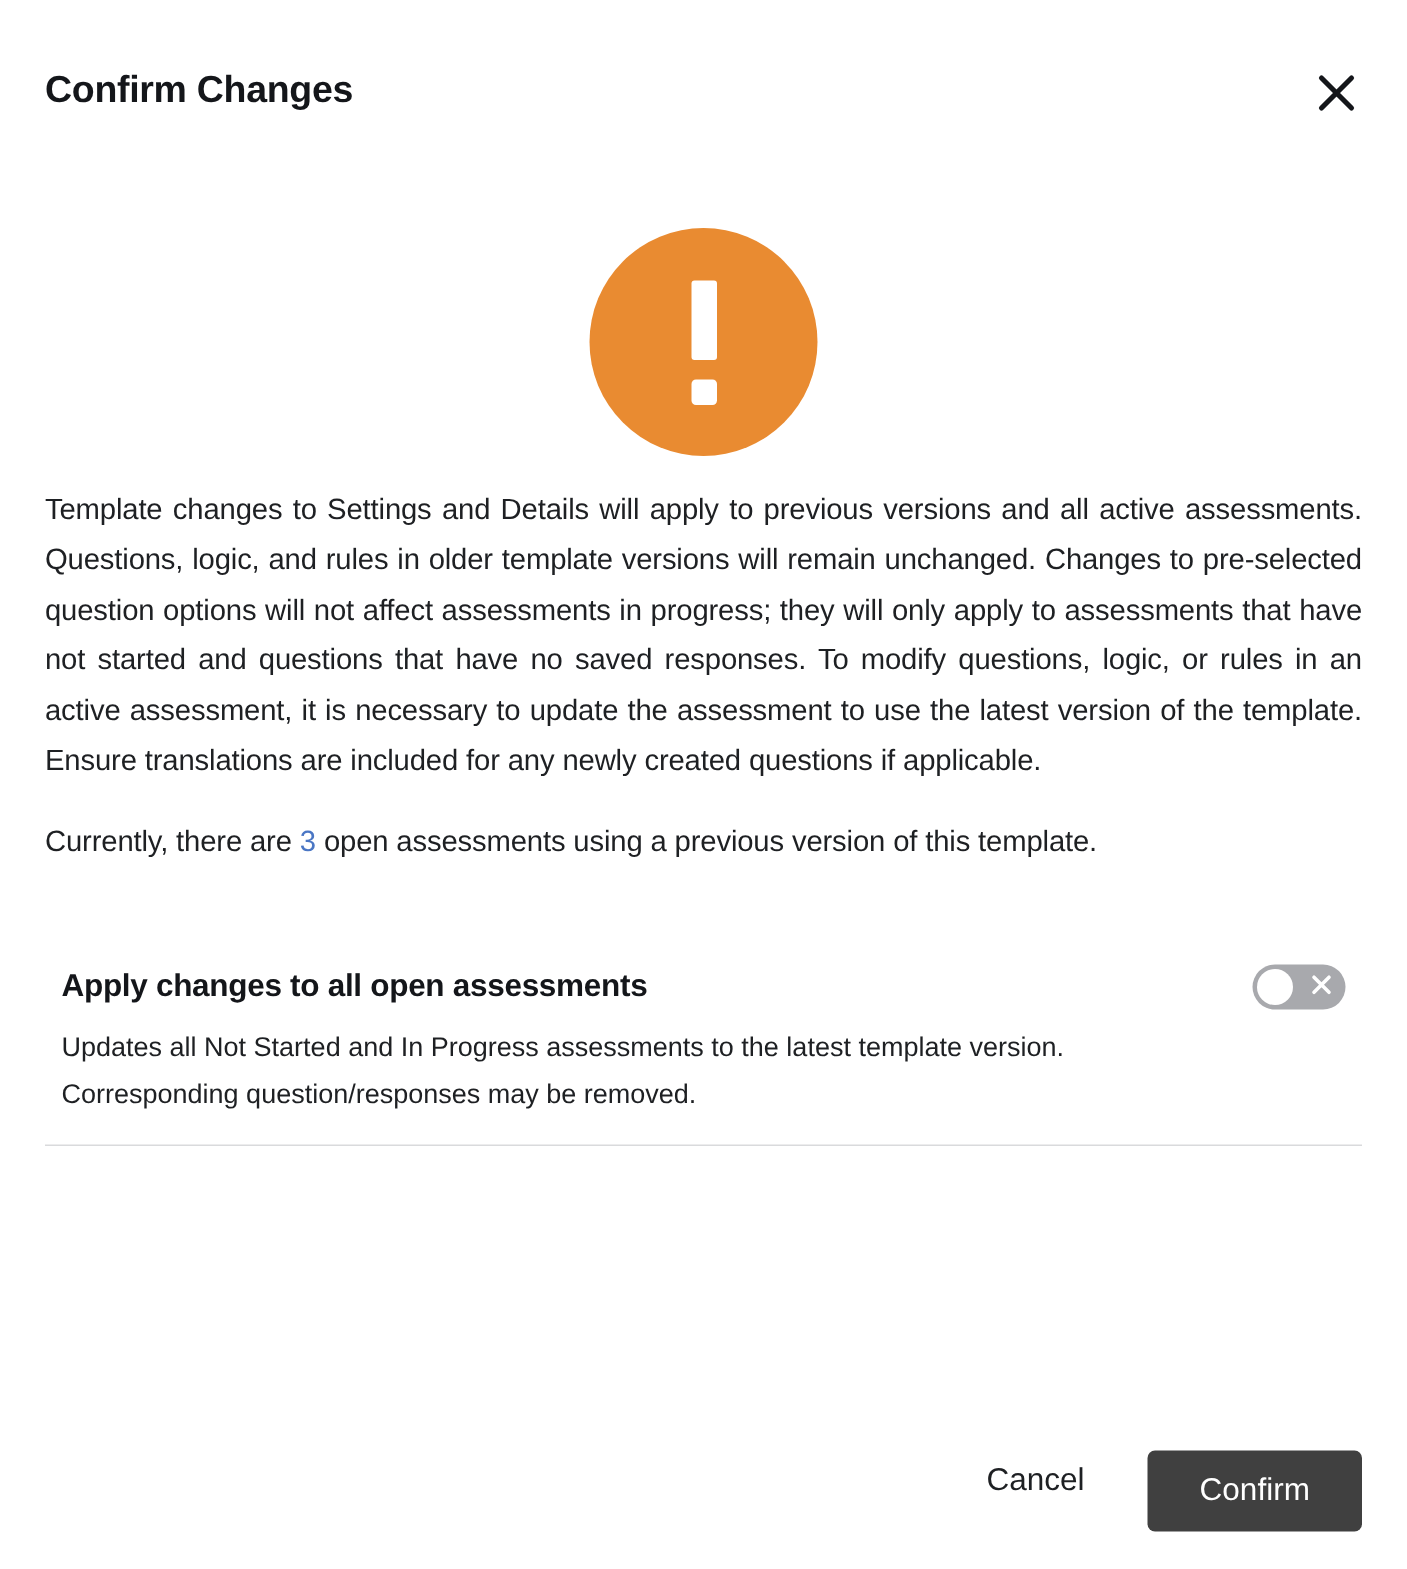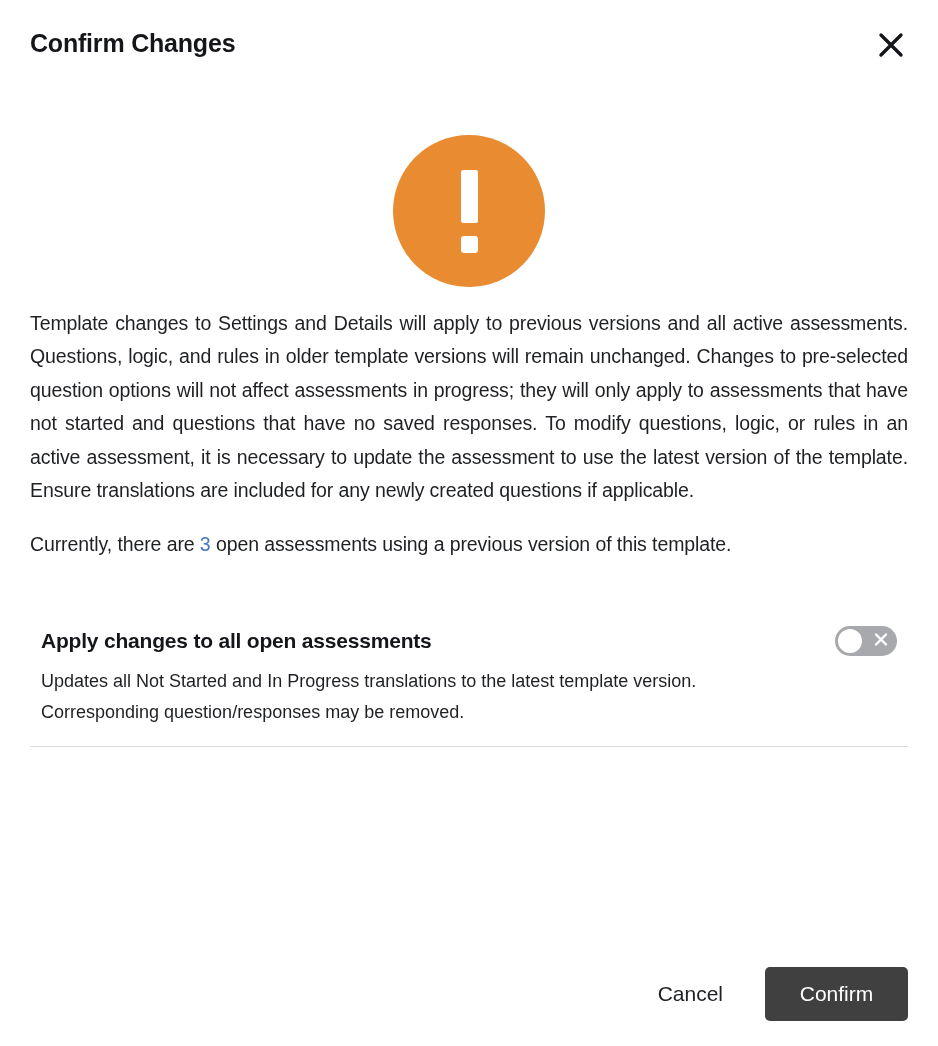--- a/index.html
+++ b/index.html
@@ -13,21 +13,21 @@
     background: #ffffff;
     font-family: "Liberation Sans", sans-serif;
     color: #1b1b1b;
     overflow: hidden;
   }
   .dialog {
     position: relative;
     width: 938px;
     height: 1046px;
     background: #ffffff;
-    padding: 0 30px;
+    padding: 17px 30px;
   }
   .dialog-header {
     display: flex;
     align-items: flex-start;
     justify-content: space-between;
     padding-top: 28px;
   }
   .dialog-title {
     font-size: 25px;
     font-weight: bold;
@@ -152,21 +152,21 @@
     color: #1e2023;
     max-width: 760px;
   }
 
   .footer {
     position: absolute;
     left: 30px;
     right: 30px;
     bottom: 25px;
     display: flex;
-    align-items: center;
+    align-items: flex-start;
     justify-content: flex-end;
     gap: 40px;
   }
   .btn-cancel {
     background: none;
     border: none;
     font-family: inherit;
     font-size: 21px;
     color: #1e2023;
     cursor: pointer;
@@ -216,21 +216,21 @@
       <div class="toggle-label">Apply changes to all open assessments</div>
       <div class="toggle">
         <div class="knob"></div>
         <span class="x-mark">
           <svg width="16" height="16" viewBox="0 0 16 16" aria-hidden="true">
             <path d="M3 3 L13 13 M13 3 L3 13" stroke="#ffffff" stroke-width="2.4" stroke-linecap="round" fill="none"></path>
           </svg>
         </span>
       </div>
     </div>
-    <div class="toggle-desc">Updates all Not Started and In Progress translations to the latest template version. Corresponding question/responses may be removed.</div>
+    <div class="toggle-desc">Updates all Not Started and In Progress assessments to the latest template version. Corresponding question/responses may be removed.</div>
   </div>
 
   <div class="footer">
     <button class="btn-cancel">Cancel</button>
     <button class="btn-confirm">Confirm</button>
   </div>
 
 </div>
 
 </body></html>

